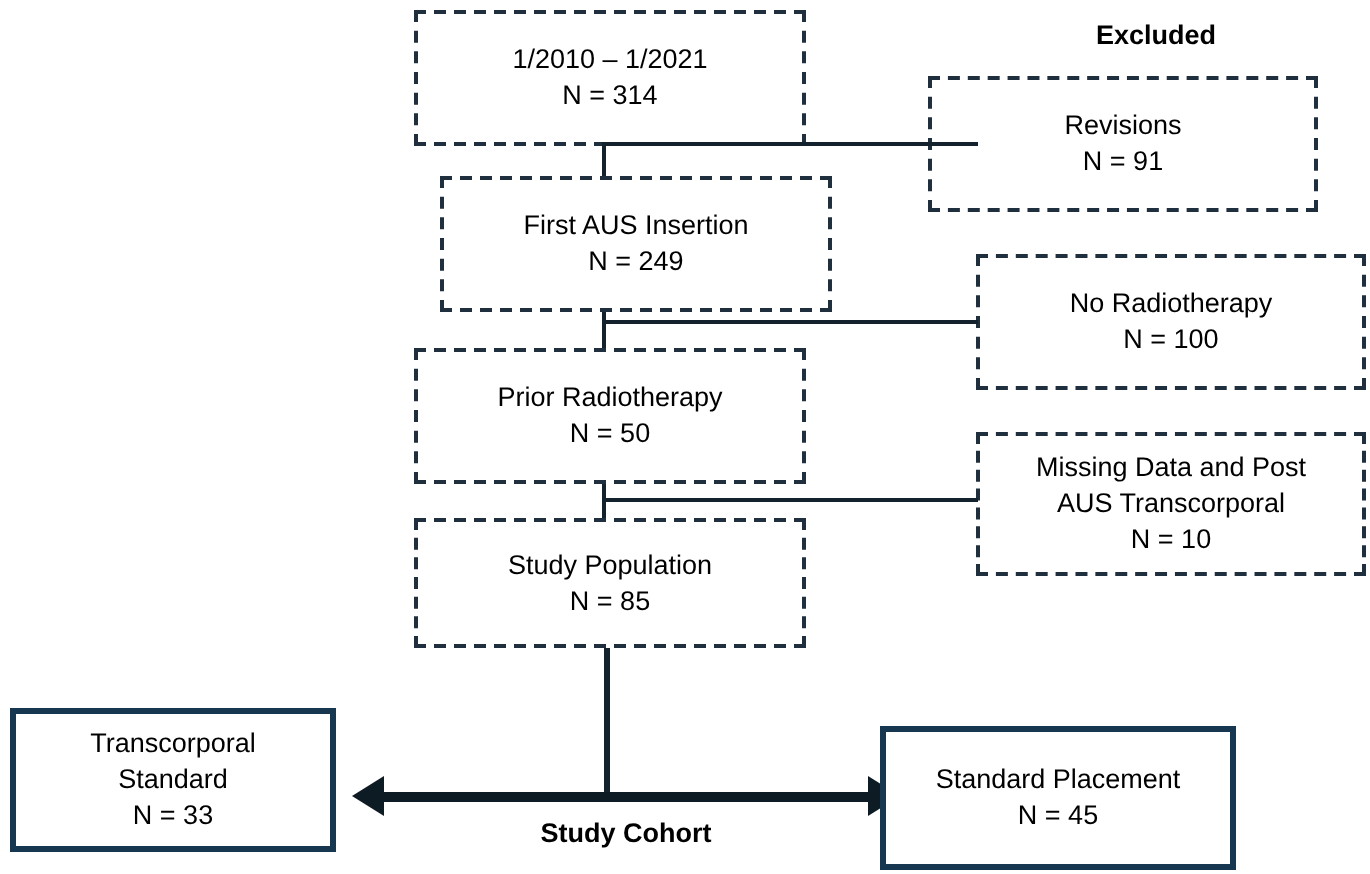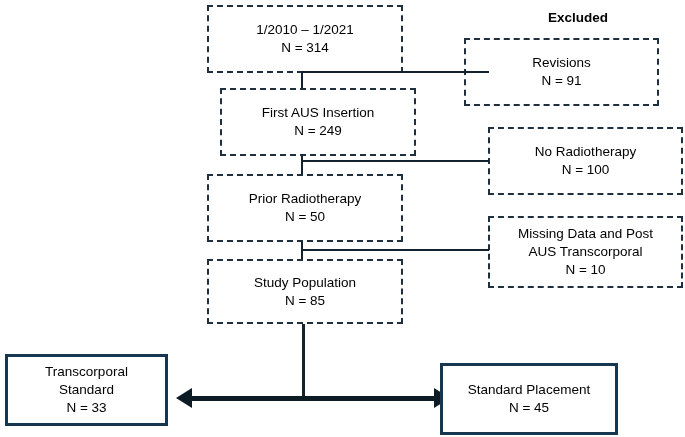--- a/index.html
+++ b/index.html
@@ -144,20 +144,21 @@
   <div class="hline" style="left:301px; top:160px; width:188px;"></div>
   <div class="hline" style="left:301px; top:249px; width:188px;"></div>
 
   <div class="vline" style="left:302px; top:324px; height:75px; width:3px;"></div>
 
   <div class="arrow-wrap" style="left:176px; top:386px; width:274px; height:24px;">
     <div class="arrow-head left"></div>
     <div class="arrow-shaft"></div>
     <div class="arrow-head right"></div>
   </div>
+  <div class="arrow-caption" style="left:176px; top:409px; width:274px;">Study Cohort</div>
 
   <div class="box solid" style="left:5px; top:354px; width:163px; height:72px;">
     <span class="line">Transcorporal</span>
     <span class="line">Standard</span>
     <span class="line">N = 33</span>
   </div>
 
   <div class="box solid" style="left:440px; top:363px; width:178px; height:72px;">
     <span class="line">Standard Placement</span>
     <span class="line">N = 45</span>

